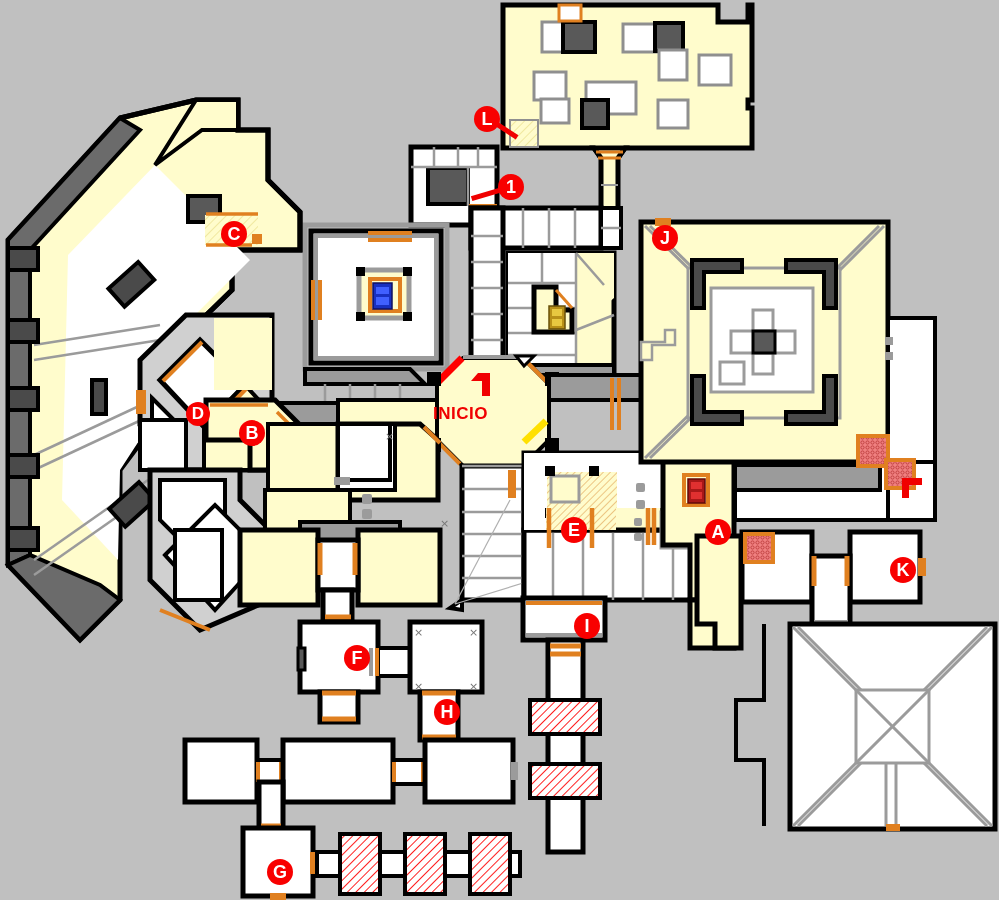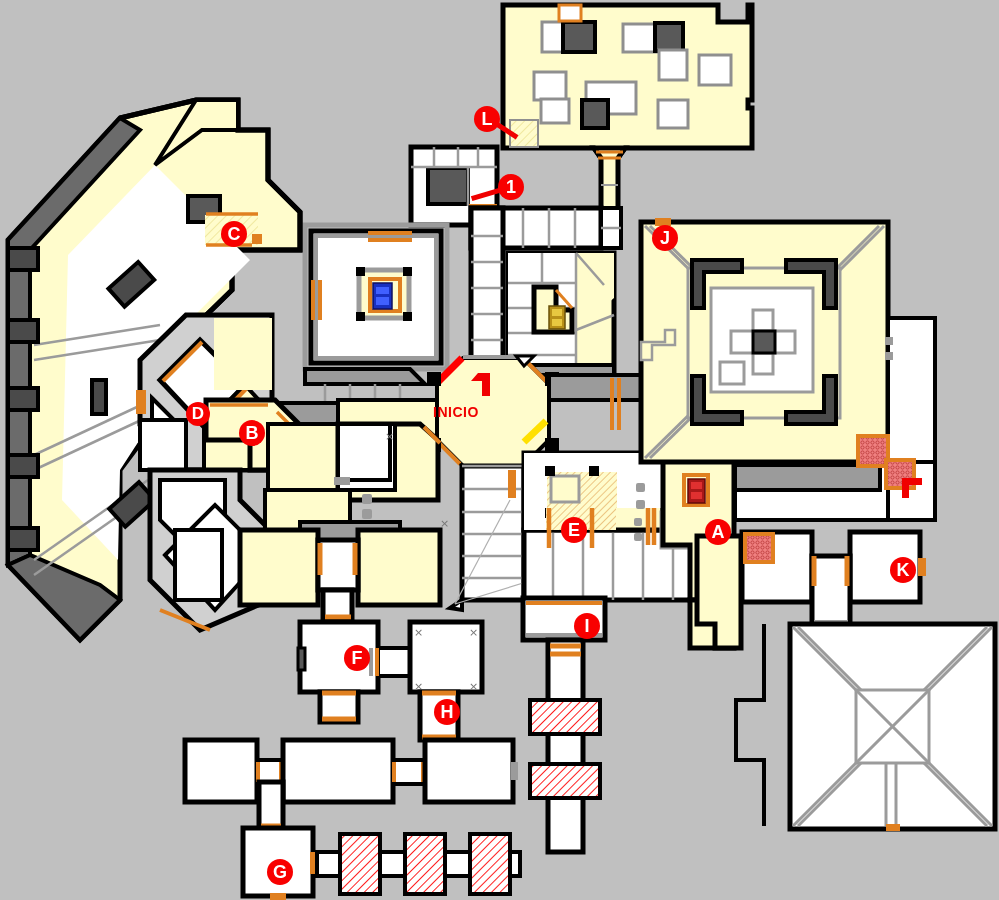--- a/index.html
+++ b/index.html
@@ -3,21 +3,21 @@
 <meta charset="utf-8">
 <style>
   html,body{margin:0;padding:0;background:#c0c0c0;}
   body{font-family:"Liberation Sans",sans-serif;}
   #map-root{position:relative;width:999px;height:900px;background:#c0c0c0;overflow:hidden;}
   #map-svg{position:absolute;left:0;top:0;width:999px;height:900px;display:block;}
   .marker{position:absolute;width:26px;height:26px;border-radius:50%;background:#f80000;
           color:#ffffff;font-size:18px;font-weight:bold;line-height:26px;text-align:center;
           font-family:"Liberation Sans",sans-serif;letter-spacing:0;}
   .marker.small{width:24px;height:24px;line-height:24px;font-size:17px;}
-  .label-inicio{position:absolute;color:#f00000;font-size:14px;font-weight:bold;
+  .label-inicio{position:absolute;color:#f00000;font-size:17px;font-weight:bold;
                 font-family:"Liberation Sans",sans-serif;letter-spacing:.5px;}
 </style>
 </head>
 <body>
 
 <div id="map-root">
 
 <svg id="map-svg" viewBox="0 0 999 900">
   <defs>
     <pattern id="hatchRed" patternUnits="userSpaceOnUse" width="6" height="6" patternTransform="rotate(45)">

